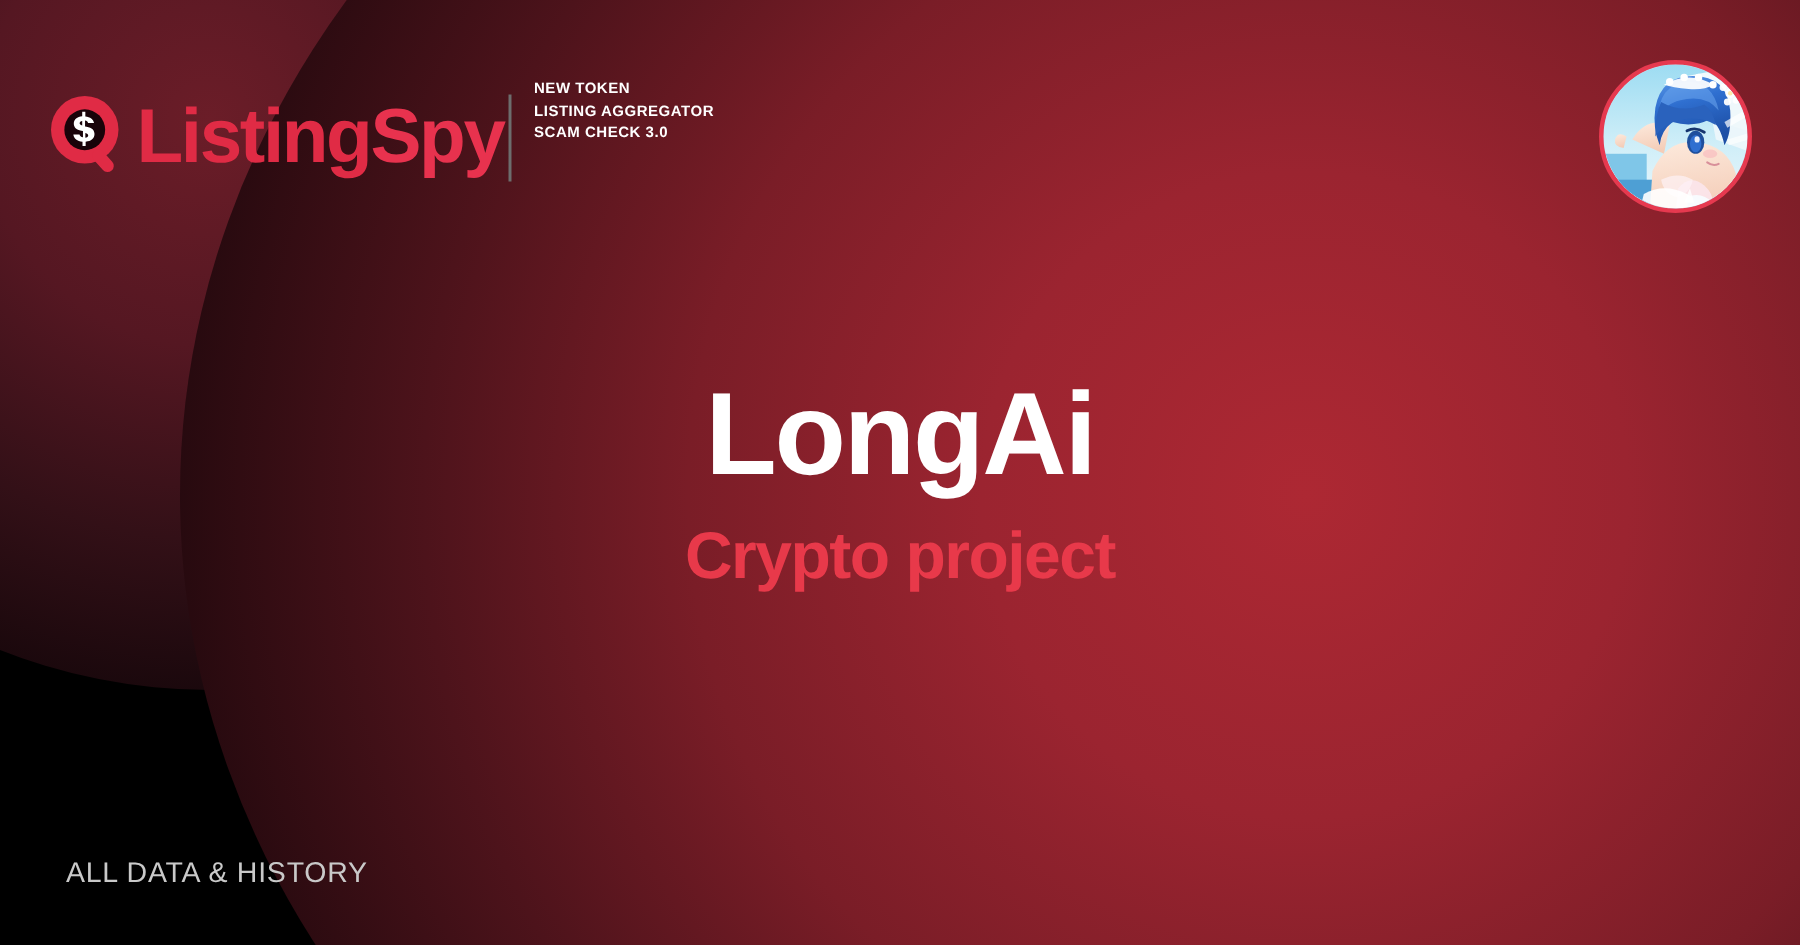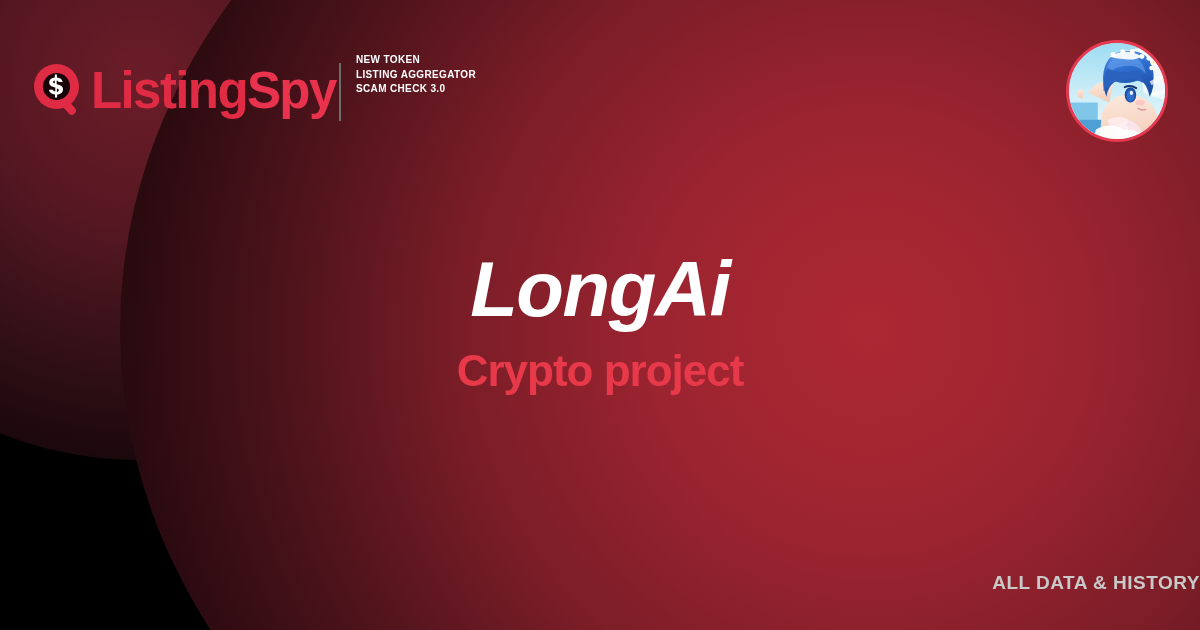--- a/index.html
+++ b/index.html
@@ -138,43 +138,43 @@
     top:246px;
     width:1200px;
     text-align:center;
   }
   .hero-title {
     color:#ffffff;
     font-size:78px;
     font-weight:bold;
     letter-spacing:-1.5px;
     line-height:86px;
-    font-style:italic;
   }
   .hero-sub {
     color:#e8394a;
     font-size:44px;
     font-weight:bold;
     letter-spacing:-1px;
     line-height:74px;
     margin-top:2px;
   }
 
   
   .footer {
     position:absolute;
     left:0;
     top:572px;
     width:1200px;
-    text-align:right;
+    text-align:left;
     color:#c9c9c9;
     font-size:19px;
-    font-weight:bold;
+    font-weight:normal;
     letter-spacing:0.5px;
     text-transform:uppercase;
+    padding-left:44px;
   }
 </style>
 </head>
 <body>
 
 <div class="bg"></div>
 <div class="glow-tl"></div>
 <div class="glow-br"></div>
 
 <div class="content">

